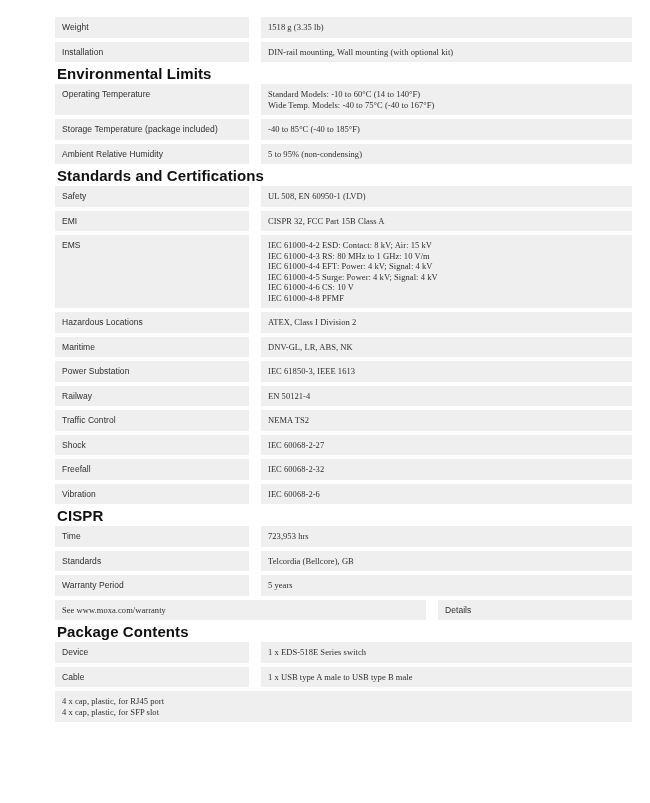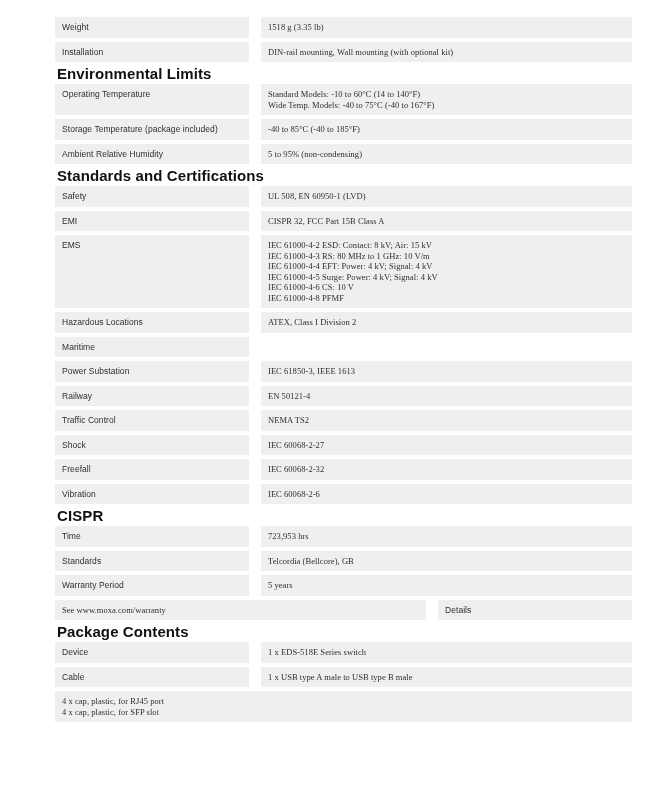--- a/index.html
+++ b/index.html
@@ -117,20 +117,23 @@
         </div>
   </div>
       <div class="spec-row">
     <div class="cell cell-label">Hazardous Locations</div>
     <div class="cell cell-value">
           <div class="vline">ATEX, Class I Division 2</div>
         </div>
   </div>
       <div class="spec-row">
     <div class="cell cell-label">Maritime</div>
+    <div class="cell cell-value">
+          <div class="vline">DNV-GL, LR, ABS, NK</div>
+        </div>
   </div>
       <div class="spec-row">
     <div class="cell cell-label">Power Substation</div>
     <div class="cell cell-value">
           <div class="vline">IEC 61850-3, IEEE 1613</div>
         </div>
   </div>
       <div class="spec-row">
     <div class="cell cell-label">Railway</div>
     <div class="cell cell-value">

